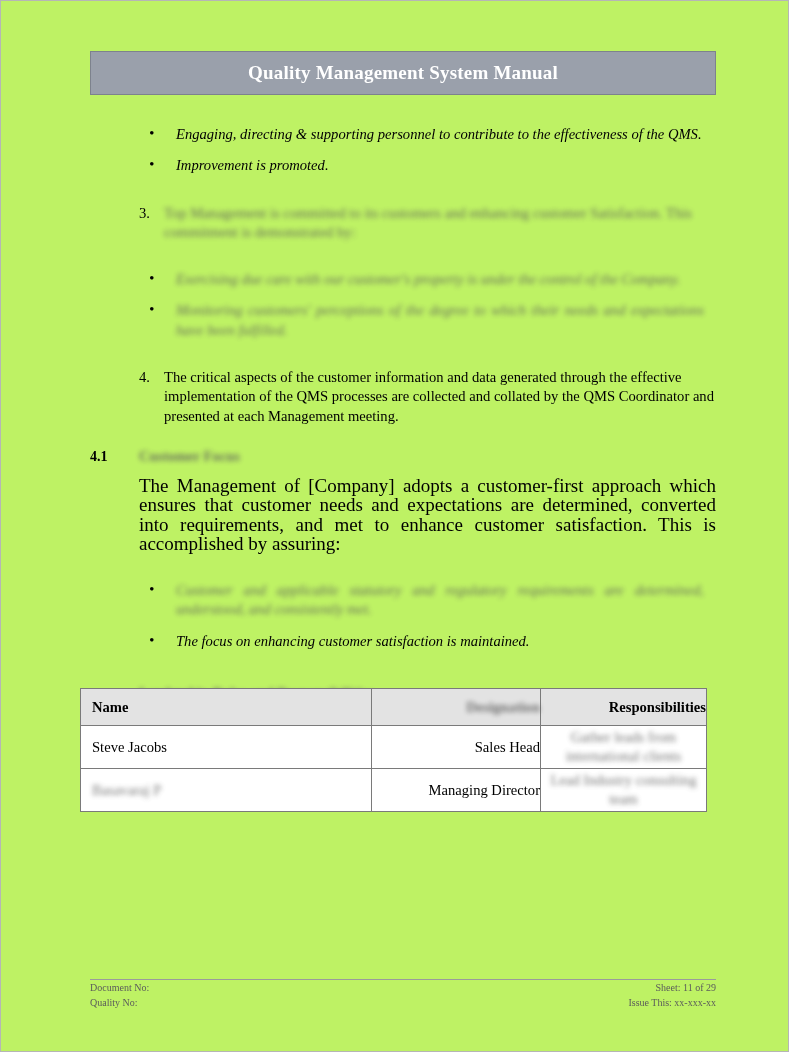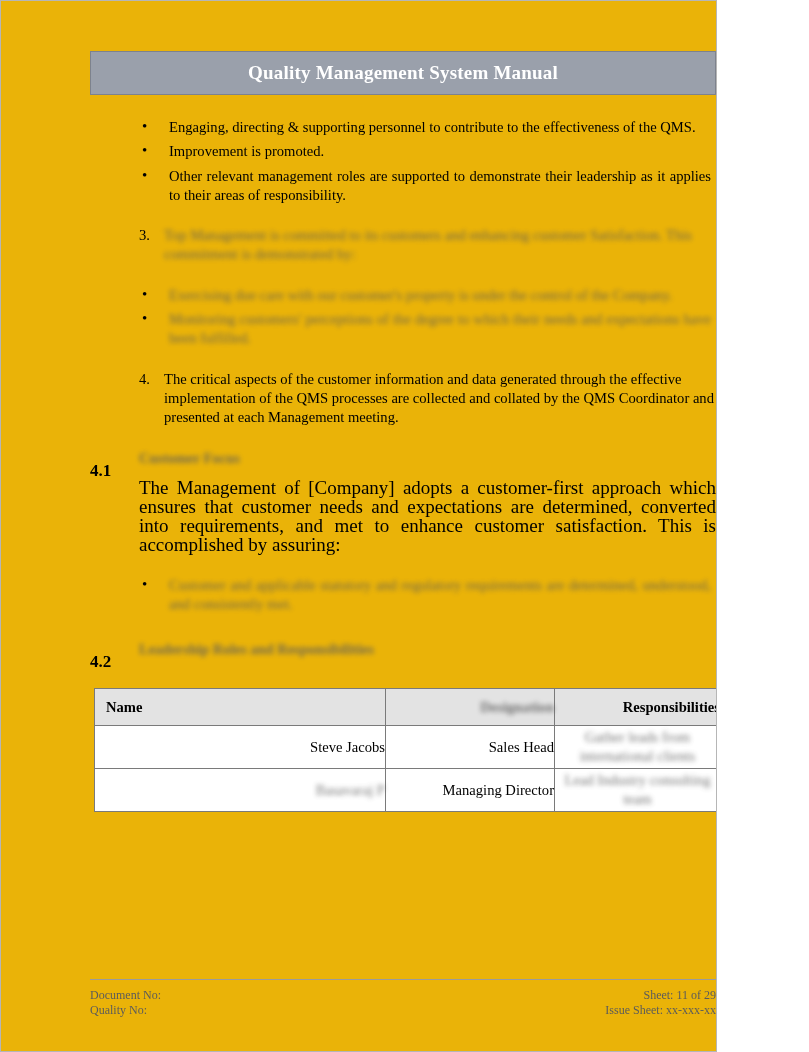--- a/index.html
+++ b/index.html
@@ -7,23 +7,23 @@
     margin: 0;
     padding: 0;
     background: #ffffff;
   }
   body {
     font-family: "Liberation Serif", "DejaVu Serif", serif;
     color: #000000;
   }
   .page {
     position: relative;
-    width: 717px;
+    width: 789px;
     height: 1052px;
-    background: #eab308;
+    background: #bef264;
     box-sizing: border-box;
     border: 1px solid #b6b6b6;
     overflow: hidden;
   }
 
   
   .title-banner {
     position: absolute;
     left: 89px;
     top: 50px;
@@ -68,21 +68,22 @@
     list-style: none;
     margin: 0;
     padding: 0;
   }
   ul.bullets > li {
     position: relative;
     padding-left: 74px;
     font-size: 14.6px;
     line-height: 19.3px;
     text-align: justify;
-    margin: 5px;
+    margin: 12px;
+    font-style: italic;
   }
   ul.bullets > li::before {
     content: "\2022";
     position: absolute;
     left: 47px;
     top: -1px;
     font-size: 15px;
     color: #000;
   }
 
@@ -115,36 +116,36 @@
   .section-head {
     position: relative;
     padding-left: 49px;
     font-size: 14.5px;
     font-weight: bold;
     line-height: 19px;
   }
   .section-head .sec-num {
     position: absolute;
     left: 0px;
-    top: 12px;
+    top: 0;
     font-weight: bold;
-    font-size: 17px;
+    font-size: 14px;
   }
 
   .para {
     padding-left: 49px;
     font-size: 19px;
     line-height: 19.3px;
     text-align: justify;
   }
 
   
   table.roles {
     position: absolute;
-    left: 93px;
+    left: 79px;
     top: 687px;
     width: 626px;
     border-collapse: collapse;
     table-layout: fixed;
   }
   table.roles th, table.roles td {
     border: 1px solid #7a7a7a;
     padding: 0;
     vertical-align: middle;
   }
@@ -161,21 +162,21 @@
   table.roles th.col-desig,
   table.roles th.col-resp {
     text-align: right;
   }
   table.roles tbody td {
     height: 42px;
     font-size: 14.6px;
     background: #ffffff;
   }
   table.roles td.cell-name {
-    text-align: right;
+    text-align: left;
     padding-left: 11px;
     margin-left: 27px;
   }
   table.roles td.cell-desig {
     text-align: right;
     padding-left: 11px;
   }
   table.roles td.cell-resp {
     text-align: center;
     line-height: 19px;
@@ -188,45 +189,44 @@
     opacity: 0.85;
   }
 
   
   .footer {
     position: absolute;
     left: 89px;
     top: 978px;
     width: 626px;
     border-top: 1px solid #9b9b9b;
-    padding-top: 8px;
+    padding-top: 0;
     display: flex;
     justify-content: space-between;
-    font-size: 12px;
+    font-size: 10px;
     color: #5b5b5b;
     line-height: 15px;
   }
   .footer-col-left { text-align: left; }
   .footer-col-right { text-align: right; }
 </style>
 </head>
 <body>
 
 <div class="page">
 
   <div class="title-banner">
     <span class="title-banner-text">Quality Management System Manual</span>
   </div>
 
   <div class="content">
 
     <ul class="bullets">
       <li>Engaging, directing &amp; supporting personnel to contribute to the effectiveness of the QMS.</li>
       <li>Improvement is promoted.</li>
-      <li>Other relevant management roles are supported to demonstrate their leadership as it applies to their areas of responsibility.</li>
     </ul>
 
     <div class="gap-md"></div>
 
     <ol class="numbered">
       <li>
         <span class="num-marker">3.</span>
         <span class="blurred">Top Management is committed to its customers and enhancing customer Satisfaction. This commitment is demonstrated by:</span>
       </li>
     </ol>
@@ -255,20 +255,21 @@
     </div>
 
     <div class="gap-sm"></div>
 
     <div class="para">The Management of [Company] adopts a customer-first approach which ensures that customer needs and expectations are determined, converted into requirements, and met to enhance customer satisfaction. This is accomplished by assuring:</div>
 
     <div class="gap-md"></div>
 
     <ul class="bullets">
       <li><span class="blurred">Customer and applicable statutory and regulatory requirements are determined, understood, and consistently met.</span></li>
+      <li><span>The focus on enhancing customer satisfaction is maintained.</span></li>
     </ul>
 
     <div class="gap-lg"></div>
 
     <div class="section-head">
       <span class="sec-num">4.2</span>
       <span class="blurred-strong">Leadership Roles and Responsibilities</span>
     </div>
 
   </div>
@@ -300,17 +301,17 @@
     </tbody>
   </table>
 
   <div class="footer">
     <div class="footer-col-left">
       <div>Document No:</div>
       <div>Quality No:</div>
     </div>
     <div class="footer-col-right">
       <div>Sheet: 11 of 29</div>
-      <div>Issue Sheet: xx-xxx-xx</div>
+      <div>Issue This: xx-xxx-xx</div>
     </div>
   </div>
 
 </div>
 
 </body></html>

